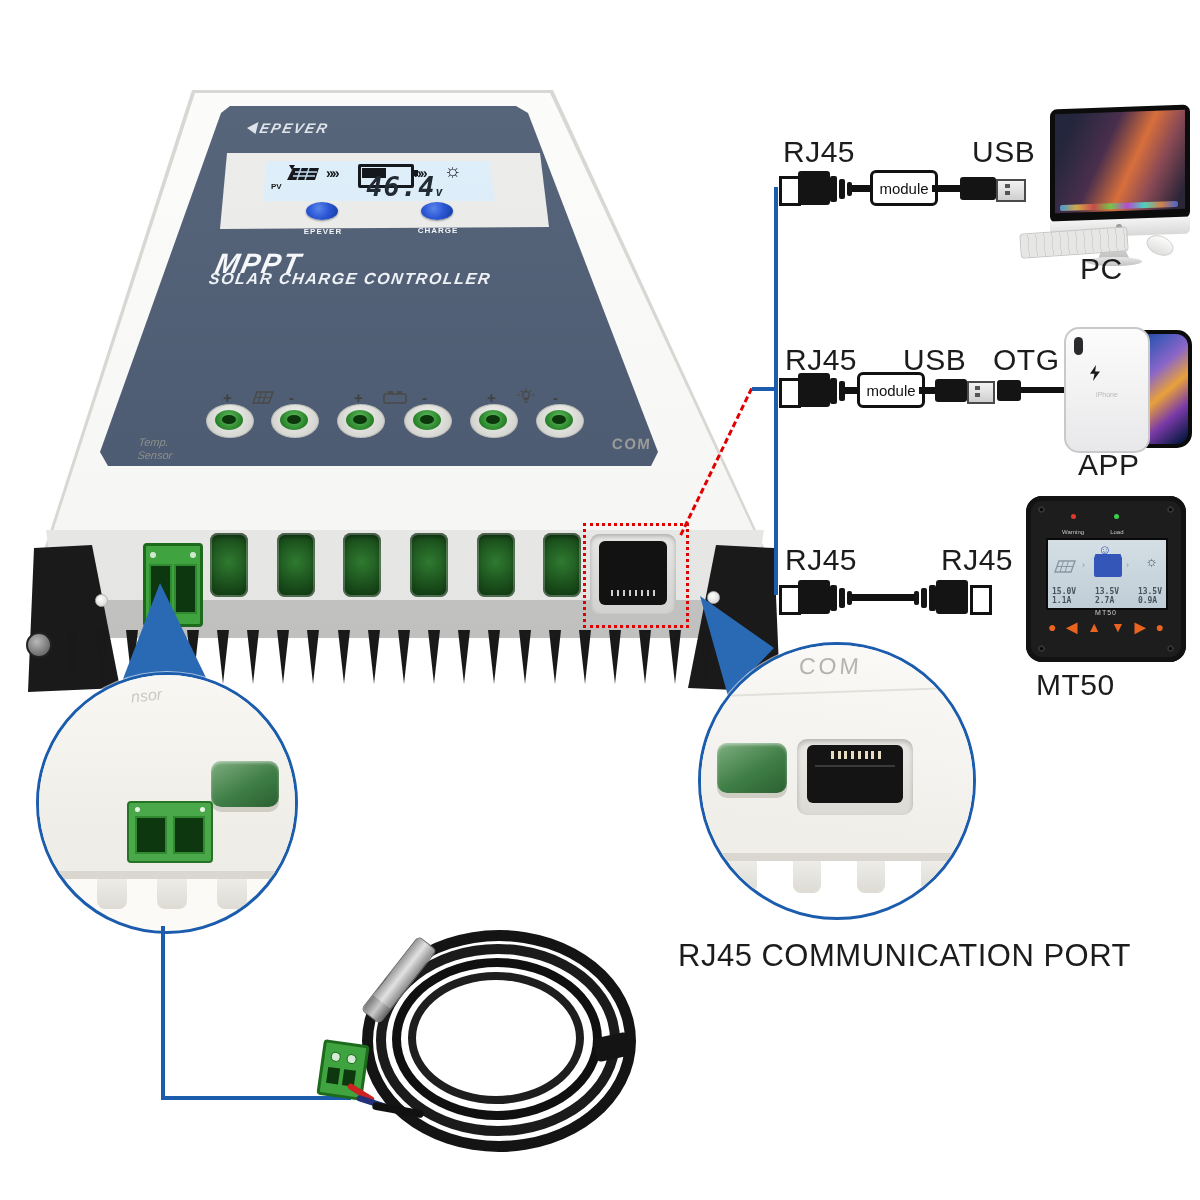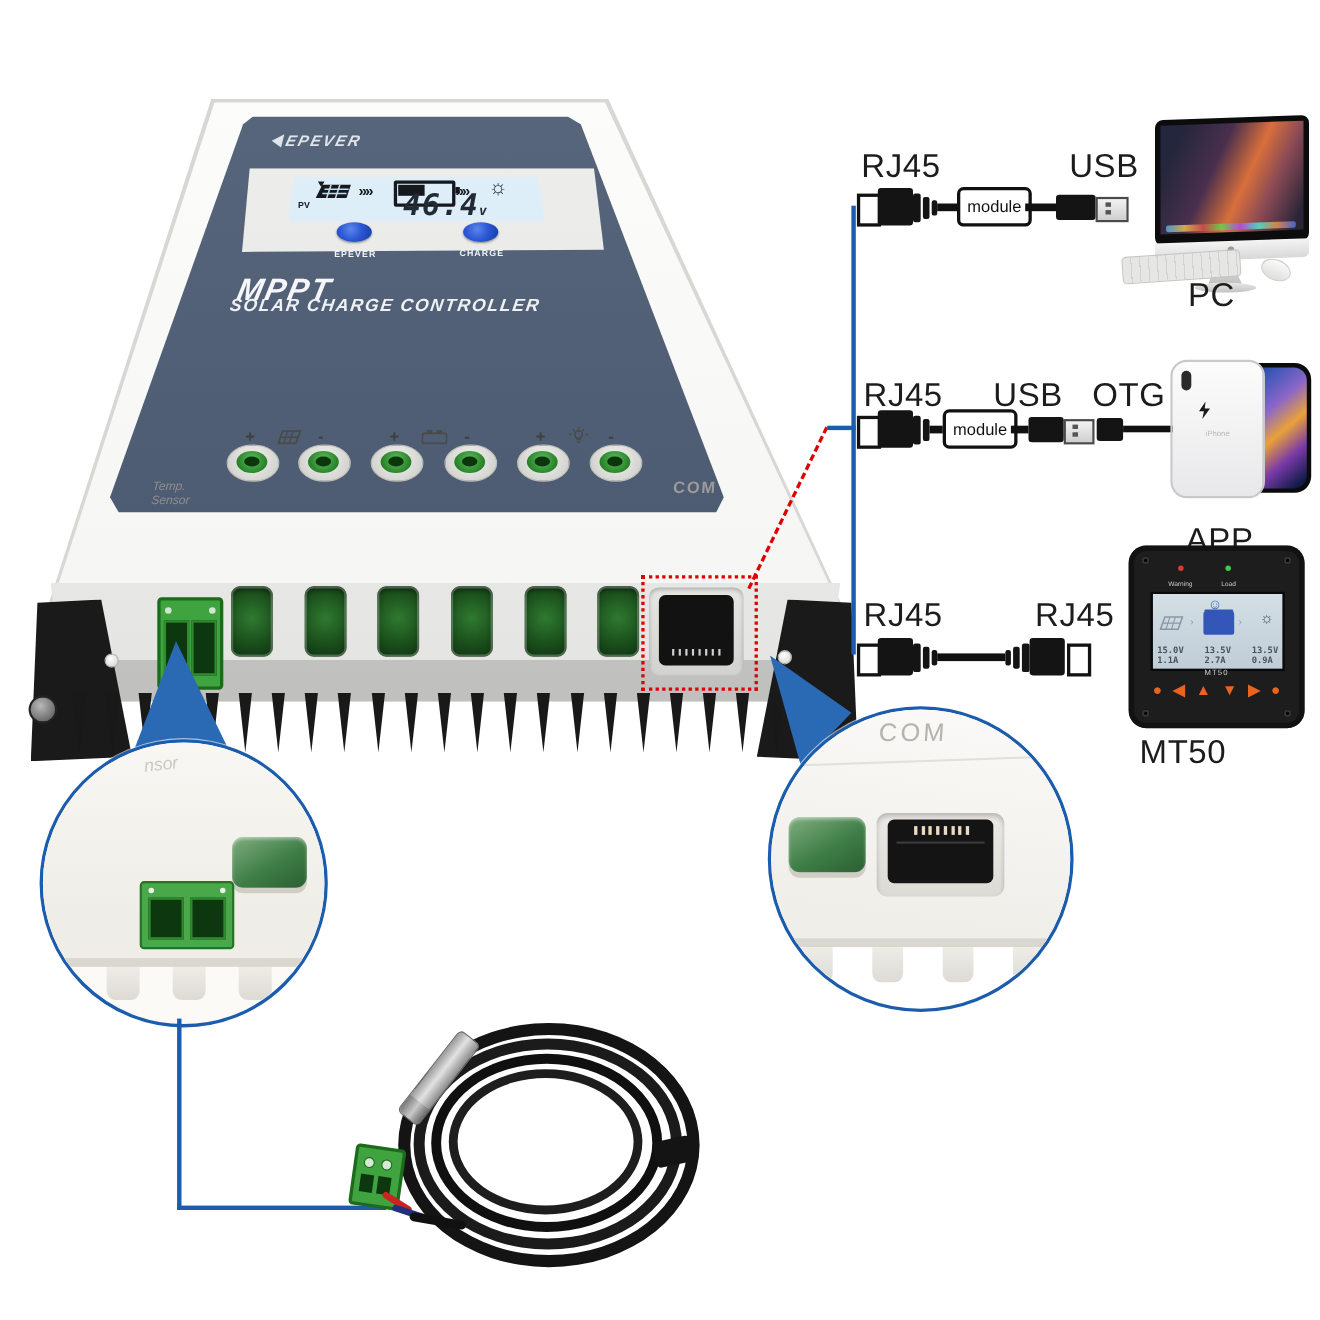--- a/index.html
+++ b/index.html
@@ -352,21 +352,21 @@
   <div class="abs">
     <div style="position:absolute;left:1094px;top:330px;width:98px;height:118px;background:#0b0b0b;border-radius:15px;">
       <div style="position:absolute;left:4px;top:4px;right:4px;bottom:4px;border-radius:12px;background:linear-gradient(140deg,#16235c 8%,#3a57b5 28%,#8a66c9 46%,#e8a13a 62%,#7a3aa8 78%,#101b4a 95%);"></div>
     </div>
     <div style="position:absolute;left:1064px;top:327px;width:82px;height:122px;background:linear-gradient(180deg,#fcfcfc,#e8e8ea);border:2px solid #c9c9cc;border-radius:15px;">
       <i style="position:absolute;left:8px;top:8px;width:9px;height:18px;border-radius:5px;background:#2a2a2c;"></i>
       <div style="position:absolute;left:24px;top:36px;width:10px;height:16px;background:#1a1a1a;clip-path:polygon(60% 0,0 55%,45% 55%,30% 100%,100% 40%,52% 40%);"></div>
       <div style="position:absolute;left:0;right:0;top:62px;text-align:center;font-size:7px;color:#b9b9bb;">iPhone</div>
     </div>
   </div>
-  <div class="abs biglabel" style="left:1078px;top:475px;">APP</div>
+  <div class="abs biglabel" style="left:1078px;top:448px;">APP</div>
 
   <div class="abs biglabel" style="left:785px;top:543px;">RJ45</div>
   <div class="abs biglabel" style="left:941px;top:543px;">RJ45</div>
   <div class="abs">
     <div class="abs rj-tip" style="left:779px;top:585px;width:16px;height:24px;"></div>
     <div class="abs rj-body" style="left:798px;top:580px;width:32px;height:34px;"></div>
     <div class="abs boot" style="left:830px;top:585px;width:7px;height:26px;"></div>
     <div class="abs boot" style="left:839px;top:588px;width:6px;height:20px;"></div>
     <div class="abs boot" style="left:847px;top:591px;width:5px;height:14px;"></div>
   </div>
@@ -418,20 +418,21 @@
       <span class="obtn">●</span>
       <span class="obtn">◀</span>
       <span class="obtn">▲</span>
       <span class="obtn">▼</span>
       <span class="obtn">▶</span>
       <span class="obtn">●</span>
     </div>
   </div>
   <div class="abs biglabel" style="left:1036px;top:668px;">MT50</div>
 
+  <div class="abs biglabel" style="left:678px;top:938px;font-size:31px;">RJ45 COMMUNICATION PORT</div>
 
   <div class="abs">
     <div style="position:absolute;left:362px;top:930px;width:252px;height:200px;border-radius:50%;border:11px solid #141414;"></div>
     <div style="position:absolute;left:376px;top:944px;width:224px;height:172px;border-radius:50%;border:10px solid #1b1b1b;"></div>
     <div style="position:absolute;left:392px;top:958px;width:192px;height:144px;border-radius:50%;border:9px solid #101010;"></div>
     <div style="position:absolute;left:408px;top:972px;width:160px;height:116px;border-radius:50%;border:8px solid #1e1e1e;"></div>
     <div style="position:absolute;left:595px;top:1035px;width:34px;height:24px;background:#141414;border-radius:4px;transform:rotate(-12deg);"></div>
     <div style="position:absolute;left:352px;top:968px;width:92px;height:22px;border-radius:5px;background:linear-gradient(180deg,#9a9a9a 0%,#e2e2e2 45%,#8a8a8a 100%);transform:rotate(-52deg);border:1px solid #6a6a6a;">
       <i style="position:absolute;left:0;top:0;width:18px;height:100%;background:linear-gradient(180deg,#7a7a7a,#c9c9c9,#6a6a6a);border-radius:5px 0 0 5px;"></i>
     </div>

